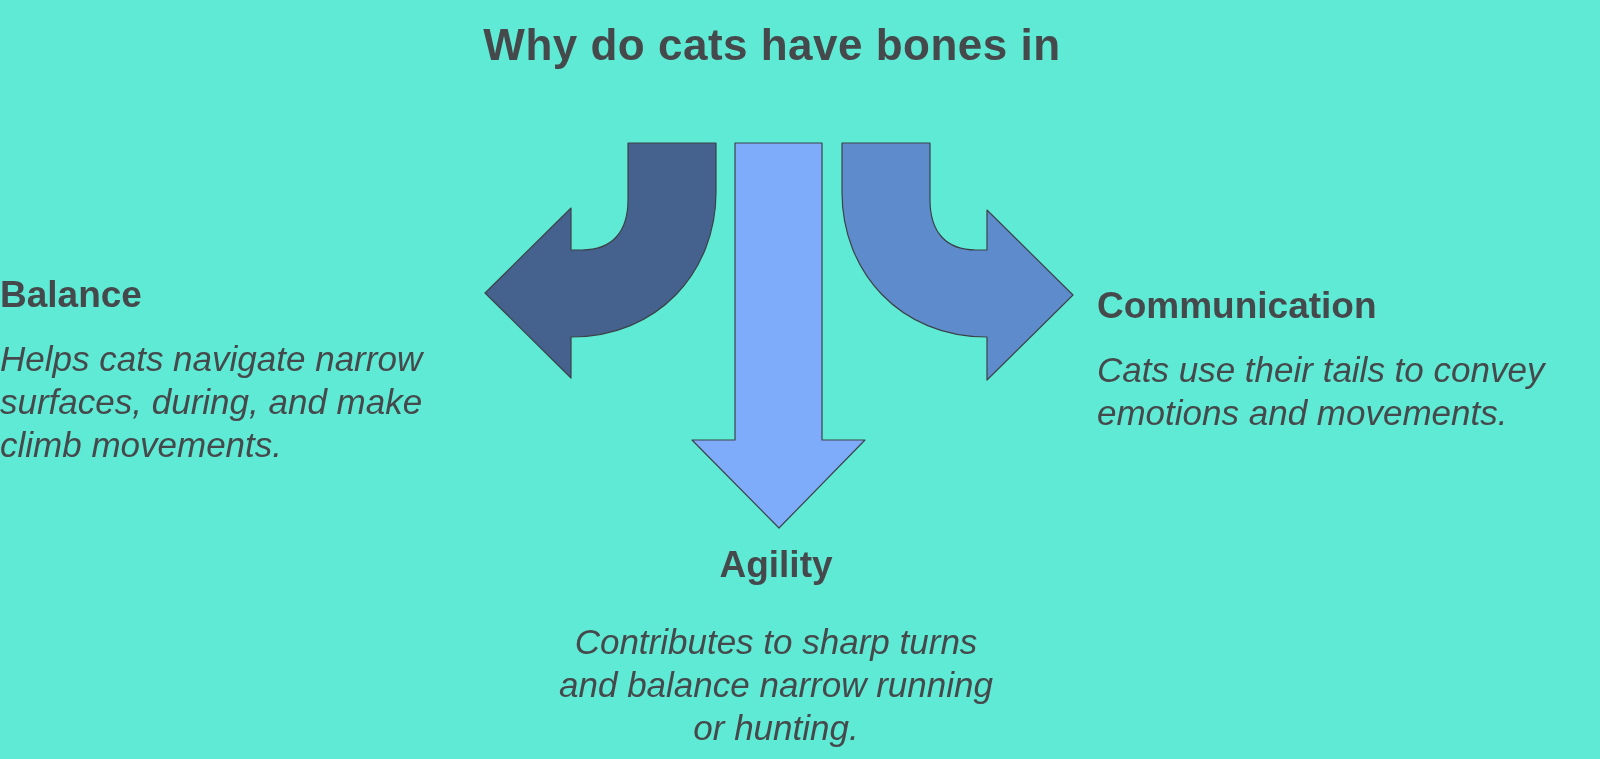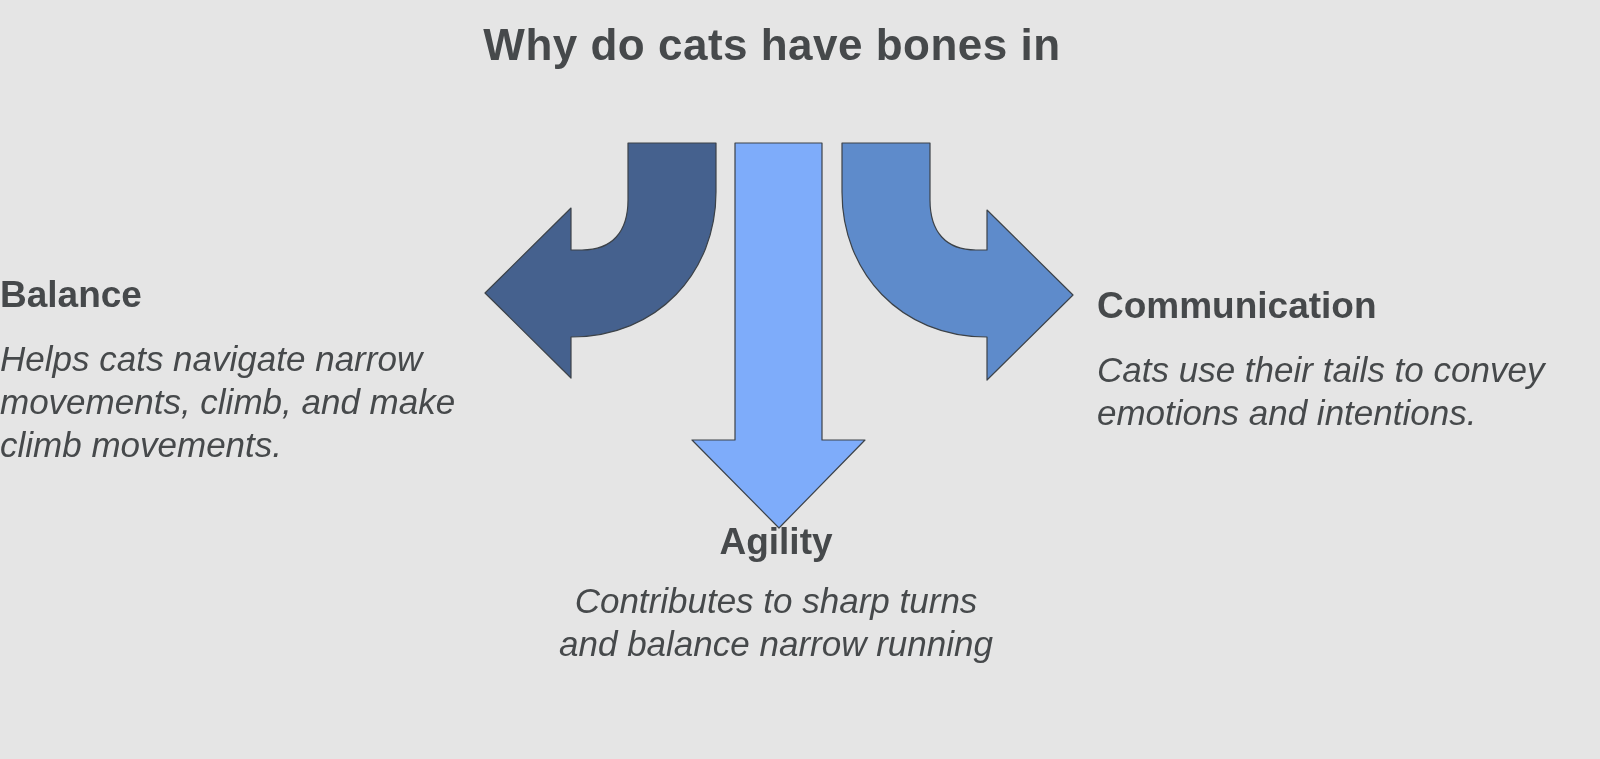--- a/index.html
+++ b/index.html
@@ -4,21 +4,21 @@
 <style>
   html, body {
     margin: 0;
     padding: 0;
     background: #3a3a3a;
   }
   .canvas {
     position: relative;
     width: 1600px;
     height: 759px;
-    background: #e5e5e5;
+    background: #5eead4;
     overflow: hidden;
     font-family: "Liberation Sans", sans-serif;
     color: #46494B;
   }
   .title {
     position: absolute;
     top: 20px;
     left: 372px;
     width: 800px;
     text-align: center;
@@ -52,27 +52,27 @@
   }
   .branch-right {
     position: absolute;
     top: 286px;
     left: 1097px;
     width: 480px;
     text-align: left;
   }
   .branch-bottom {
     position: absolute;
-    top: 522px;
+    top: 545px;
     left: 526px;
     width: 500px;
     text-align: center;
   }
   .branch-bottom .branch-body {
-    margin-top: 17px;
+    margin-top: 35px;
   }
 </style>
 </head>
 <body>
 
 <div class="canvas">
 
   <div class="title">
     <div>Why do cats have bones in</div>
   </div>
@@ -82,34 +82,35 @@
              L 485 293 L 571 378 L 571 337 C 658 337 716 272 716 192 L 716 143 Z" fill="#45618E"></path>
     <path stroke="#3C4248" stroke-width="1.2" stroke-linejoin="round" d="M 735 143 L 822 143 L 822 440 L 865 440 L 779 528 L 692 440 L 735 440 Z" fill="#7EACFA"></path>
     <path stroke="#3C4248" stroke-width="1.2" stroke-linejoin="round" d="M 842 143 L 930 143 L 930 200 C 930 232 946 250 976 250 L 987 250 L 987 210
              L 1073 295 L 987 380 L 987 337 C 900 337 842 272 842 192 Z" fill="#5E8BCB"></path>
   </svg>
 
   <div class="branch-left">
     <div class="branch-heading">Balance</div>
     <div class="branch-body">
       <div>Helps cats navigate narrow</div>
-      <div>movements, climb, and make</div>
+      <div>surfaces, during, and make</div>
       <div>climb movements.</div>
     </div>
   </div>
 
   <div class="branch-right">
     <div class="branch-heading">Communication</div>
     <div class="branch-body">
       <div>Cats use their tails to convey</div>
-      <div>emotions and intentions.</div>
+      <div>emotions and movements.</div>
     </div>
   </div>
 
   <div class="branch-bottom">
     <div class="branch-heading">Agility</div>
     <div class="branch-body">
       <div>Contributes to sharp turns</div>
       <div>and balance narrow running</div>
+      <div>or hunting.</div>
     </div>
   </div>
 
 </div>
 
 </body></html>

